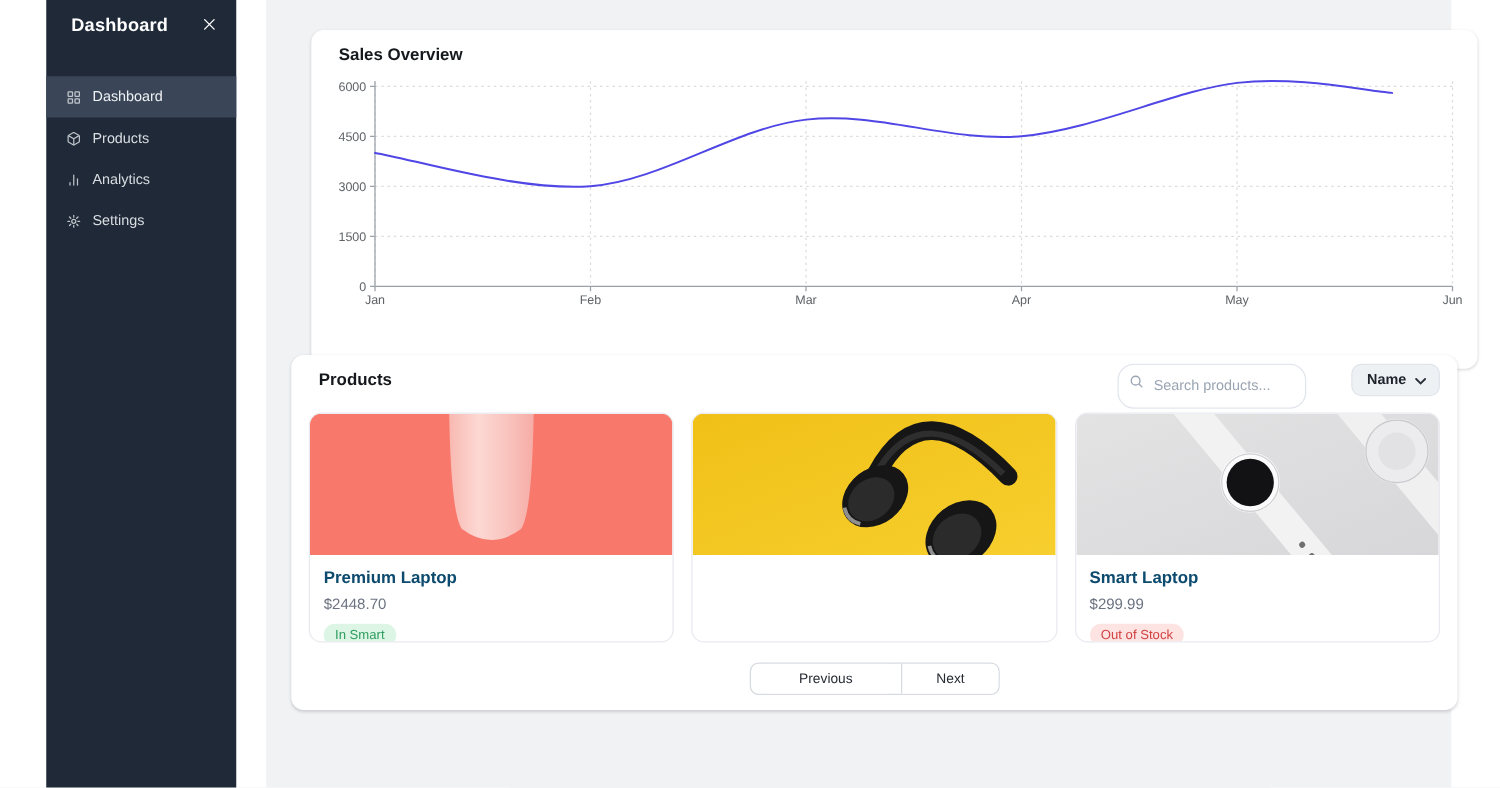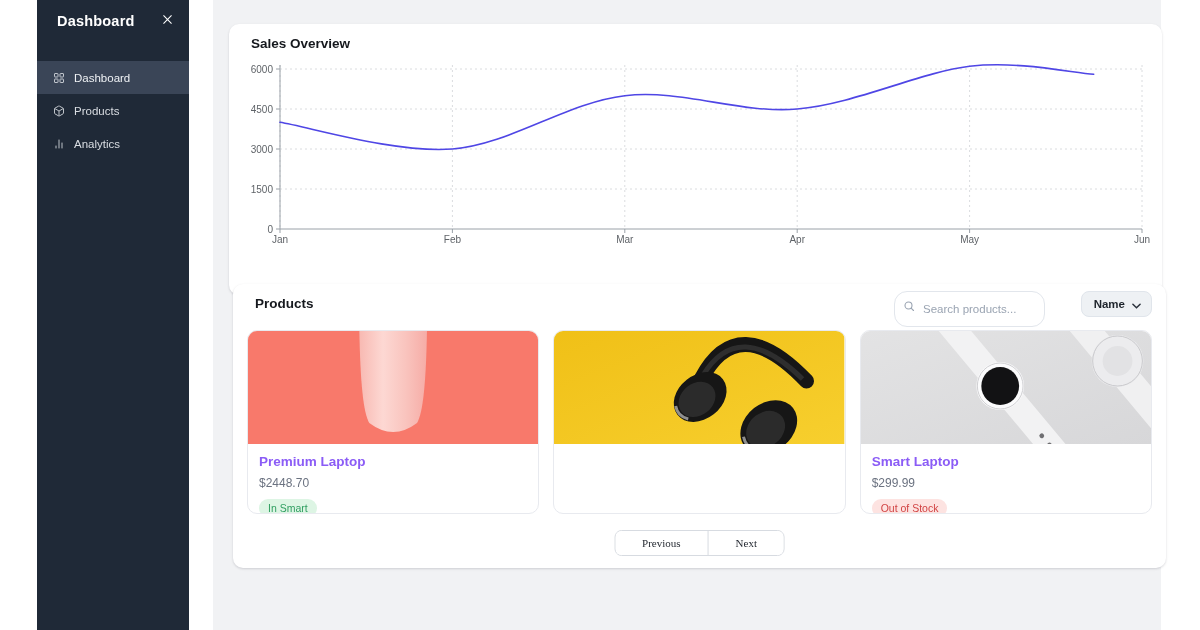--- a/index.html
+++ b/index.html
@@ -17,21 +17,21 @@
   .sb-close{background:none;border:0;padding:2px;cursor:pointer;display:flex;align-items:center;color:#fff;}
   .sb-nav{position:absolute;top:61px;left:0;right:0;}
   .nav-item{height:33px;display:flex;align-items:center;gap:9px;padding-left:16px;font-size:11.5px;color:#d9dde2;cursor:pointer;}
   .nav-item.active{background:#3a4557;color:#eef1f4;}
   .nav-icon{display:flex;align-items:center;opacity:.85;}
 
   
   .main{position:relative;flex:1;background:#f1f2f4;height:630px;}
   .card{position:absolute;background:#fff;border-radius:10px;
         box-shadow:0 1px 2px rgba(16,24,40,.06),0 1px 3px rgba(16,24,40,.10);}
-  .chart-card{left:16px;top:24px;width:933px;height:271px;}
+  .chart-card{left:36px;top:24px;width:933px;height:271px;}
   .card-title{position:absolute;left:22px;top:12px;font-size:13.5px;font-weight:bold;color:#15181d;}
   .chart-svg{position:absolute;left:0;top:0;}
 
   .products-card{left:20px;top:284px;width:933px;height:284px;}
   .search-wrap{position:absolute;left:661px;top:7px;width:151px;height:36px;}
   .search-input{width:100%;height:100%;box-sizing:border-box;border:1px solid #e2e6ec;border-radius:13px;
         padding:0 10px 0 28px;font-size:11.5px;color:#334155;outline:none;background:#fff;
         font-family:"Liberation Sans","DejaVu Sans",sans-serif;}
   .search-input::placeholder{color:#9aa4b2;}
   .search-icon{position:absolute;left:9px;top:7px;pointer-events:none;}
@@ -40,31 +40,31 @@
         background:#eef1f4;border:1px solid #e0e5eb;border-radius:8px;cursor:pointer;}
   .sort-label{font-size:11.5px;font-weight:600;color:#1e242c;}
 
   .products-grid{position:absolute;left:14px;right:14px;top:46px;display:grid;
         grid-template-columns:repeat(3,1fr);gap:14px;}
   .tile{height:184px;border:1px solid #e8eaef;border-radius:10px;overflow:hidden;background:#fff;
         box-sizing:border-box;cursor:pointer;}
   .tile-img{height:113px;overflow:hidden;}
   .tile-img svg{display:block;width:100%;height:113px;}
   .tile-info{padding:10px 11px 0 11px;}
-  .tile-name{font-size:13.5px;font-weight:bold;color:#8b5cf6;}
+  .tile-name{font-size:13.5px;font-weight:bold;color:#0c4a6e;}
   .tile-price{margin-top:7px;font-size:12px;color:#6b7280;}
   .badge{display:inline-block;margin-top:9px;padding:3px 9px;border-radius:10px;font-size:10.5px;}
   .badge[data-status="in-stock"]{background:#ddf5e4;color:#2f9e60;}
   .badge[data-status="low-stock"]{background:#fdf2c7;color:#9c6a10;}
   .badge[data-status="out-of-stock"]{background:#fde3e1;color:#d14343;}
 
   .pagination{position:absolute;left:50%;top:246px;transform:translateX(-50%);
         display:inline-flex;border:1px solid #d7dbe1;border-radius:7px;overflow:hidden;background:#fff;}
   .page-btn{border:0;background:#fff;padding:6px 27px;font-size:11px;color:#262b33;cursor:pointer;
-        font-family:Liberation Serif, serif;}
+        font-family:Liberation Sans, sans-serif;margin-left:12px;}
   .page-btn + .page-btn{border-left:1px solid #d7dbe1;}
 </style>
 </head>
 <body>
 
 <div class="app">
 
   <aside class="sidebar">
     <div class="sb-header">
       <span class="sb-title">Dashboard</span>
@@ -97,20 +97,29 @@
         </span>
         <span>Products</span>
       </div>
       <div class="nav-item">
         <span class="nav-icon">
           <svg width="12" height="12" viewBox="0 0 24 24" fill="none" stroke="#d9dde2" stroke-width="2" stroke-linecap="round">
               <path d="M6 20v-4M12 20V4M18 20V10"></path>
             </svg>
         </span>
         <span>Analytics</span>
+      </div>
+      <div class="nav-item">
+        <span class="nav-icon">
+          <svg width="12" height="12" viewBox="0 0 24 24" fill="none" stroke="#d9dde2" stroke-width="2" stroke-linecap="round">
+              <circle cx="12" cy="12" r="3.2"></circle>
+              <path d="M12 2.5v3M12 18.5v3M2.5 12h3M18.5 12h3M5.2 5.2l2.1 2.1M16.7 16.7l2.1 2.1M18.8 5.2l-2.1 2.1M7.3 16.7l-2.1 2.1"></path>
+            </svg>
+        </span>
+        <span>Settings</span>
       </div>
     </nav>
   </aside>
 
   <main class="main">
 
     <section class="card chart-card">
       <h2 class="card-title" style="margin:0;">Sales Overview</h2>
       <svg class="chart-svg" width="933" height="238">
           <line x1="51" y1="41" x2="51" y2="205" stroke="#dadcdf" stroke-width="1" stroke-dasharray="2,3"></line>

